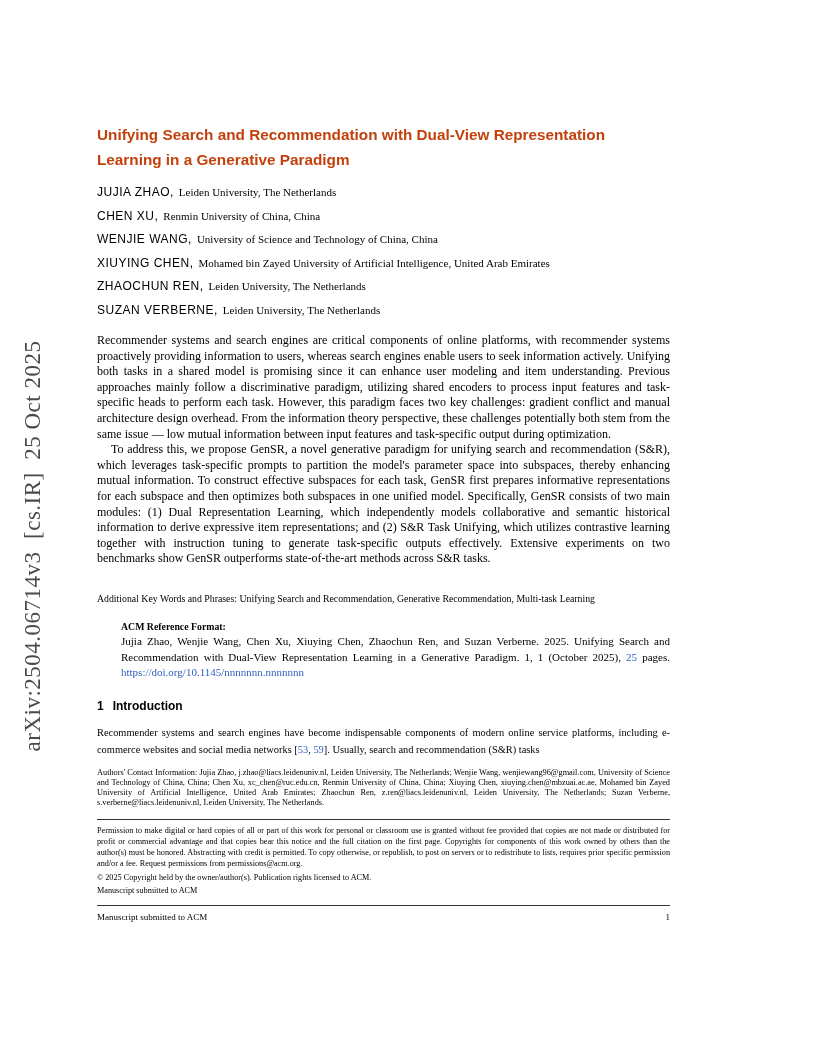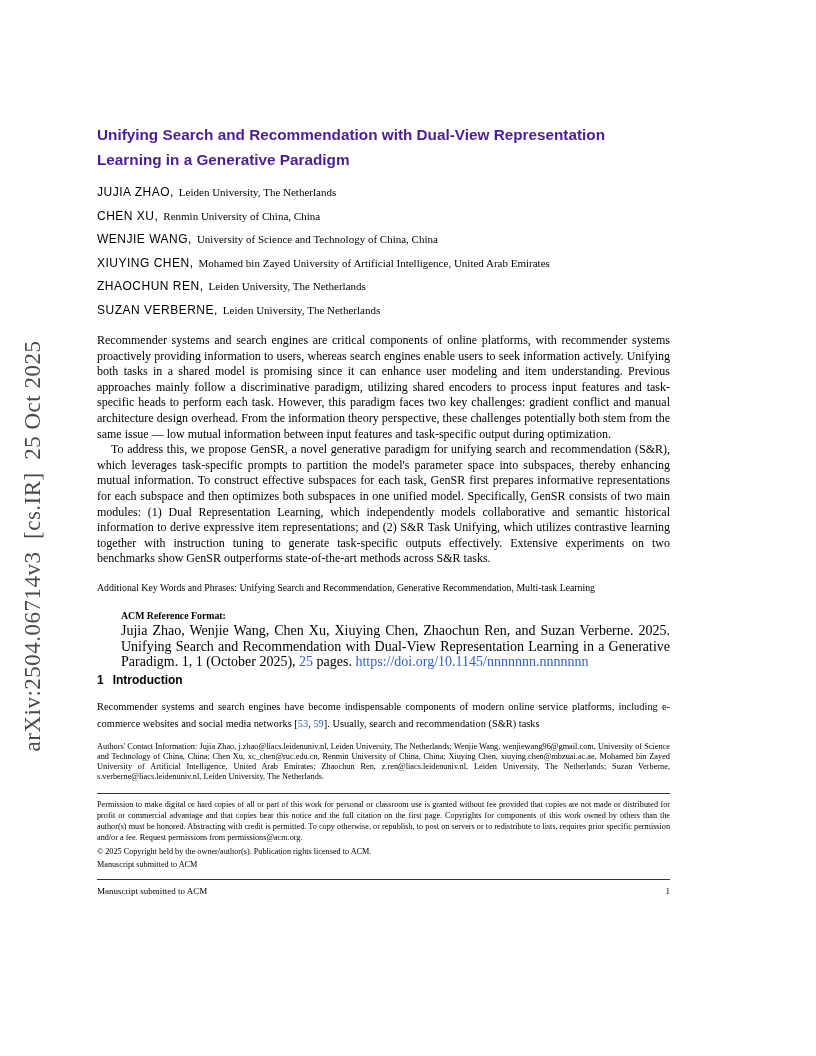--- a/index.html
+++ b/index.html
@@ -29,21 +29,21 @@
     position: absolute;
     left: 97px; top: 122px;
     width: 573px;
   }
 
   .title {
     font-family: "Liberation Sans", sans-serif;
     font-weight: bold;
     font-size: 15.3px;
     line-height: 25px;
-    color: #4c1d95;
+    color: #c2410c;
   }
 
   .authors { margin-top: 8px; }
   .author-row { line-height: 21.5px; }
   .author-name {
     font-family: "Liberation Sans", sans-serif;
     font-size: 12px;
     letter-spacing: 0.5px;
   }
   .author-affiliation {
@@ -53,41 +53,41 @@
 
   .abstract {
     margin-top: 12px;
     font-size: 12px;
     line-height: 15.6px;
     text-align: justify;
   }
   .abstract.p2 { margin-top: 0; text-indent: 14px; }
 
   .keywords {
-    margin-top: 13px;
+    margin-top: 24px;
     font-size: 9.8px;
     line-height: 15.6px;
   }
 
   .acmref { margin-top: 12px; margin-left: 24px; }
   .acmref-heading {
     font-size: 9.8px;
     font-weight: bold;
     line-height: 15.6px;
   }
   .acmref-body {
-    font-size: 14px;
+    font-size: 11px;
     line-height: 15.6px;
     text-align: justify;
   }
 
   .link { color: #2f5fc1; text-decoration: none; cursor: pointer; }
 
   .section-heading {
-    margin-top: 2px;
+    margin-top: 17px;
     font-family: "Liberation Sans", sans-serif;
     font-weight: bold;
     font-size: 12px;
     line-height: 17px;
   }
   .section-heading .num { margin-right: 9px; }
 
   .intro {
     margin-top: 9px;
     font-size: 10.4px;

